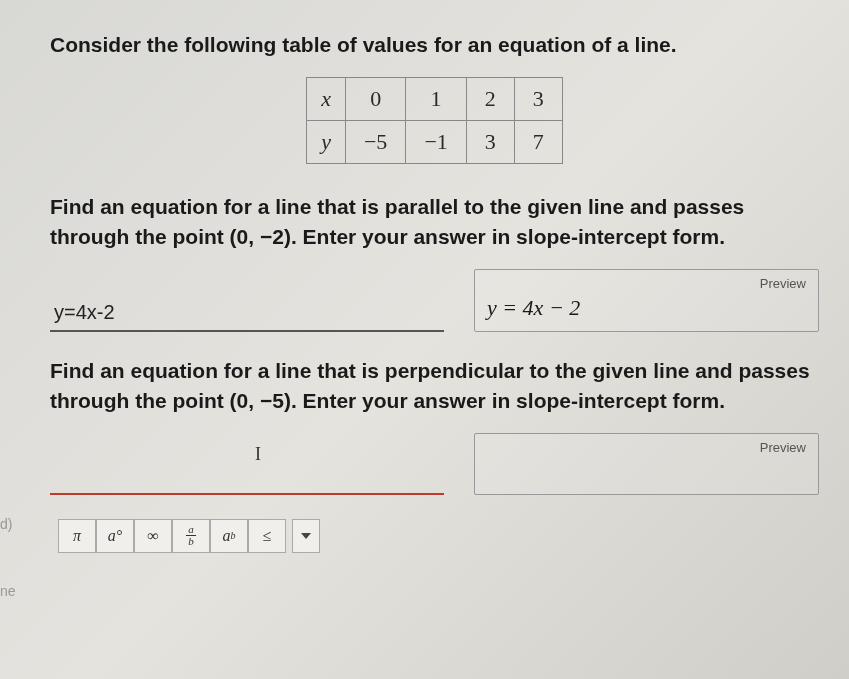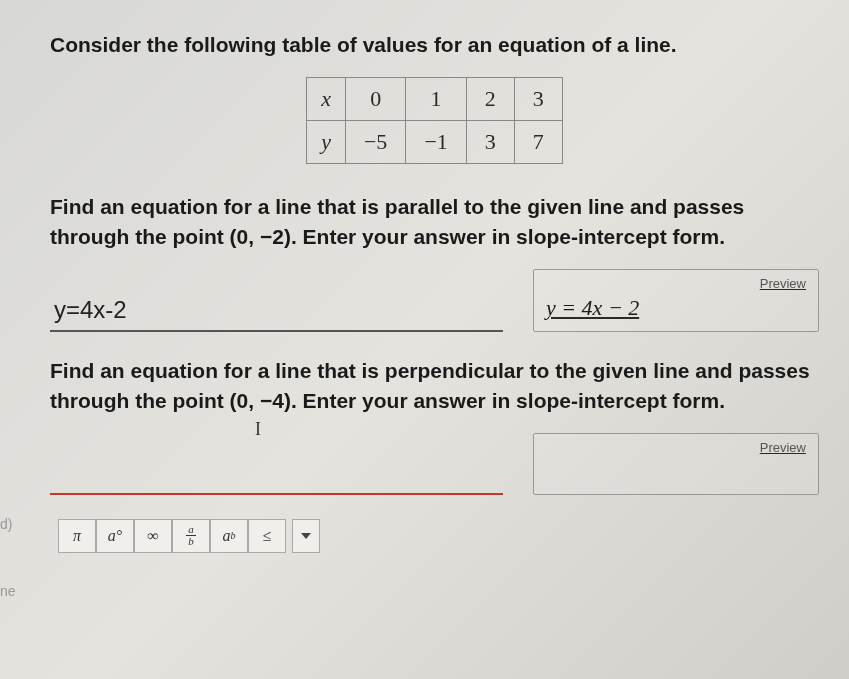--- a/index.html
+++ b/index.html
@@ -73,47 +73,45 @@
     }
     .answer-input-wrap {
       flex: 1;
       position: relative;
     }
     .answer-input {
       width: 100%;
       border: none;
       border-bottom: 2px solid #555;
       background: transparent;
-      font-size: 24px;
+      font-size: 20px;
       font-family: Arial, sans-serif;
       padding: 6px 4px;
       color: #222;
       outline: none;
-      margin-top: 20px;
     }
     .answer-input.active {
       border-bottom: 2px solid #c0392b;
     }
     .cursor-mark {
       position: absolute;
       left: 205px;
       top: -14px;
       font-family: 'Times New Roman', serif;
       font-size: 18px;
       color: #333;
     }
     .preview-box {
-      width: 286px;
+      width: 345px;
       border: 1.5px solid #999;
       border-radius: 2px;
       padding: 6px 12px 10px 12px;
       background: rgba(255,255,255,0.1);
       min-height: 62px;
       position: relative;
-      text-decoration: underline;
     }
     .preview-label {
       font-size: 13px;
       color: #555;
       text-align: right;
       margin-bottom: 4px;
     }
     .preview-math {
       font-family: 'Times New Roman', serif;
       font-size: 22px;
@@ -212,21 +210,21 @@
         <input type="text" class="answer-input" value="y=4x-2" style="">
       </div>
       <div class="preview-box">
         <div class="preview-label">Preview</div>
         <div class="preview-math">y = 4x − 2</div>
       </div>
     </div>
   </div>
 
   <div class="question-block">
-    <div class="prompt-text">Find an equation for a line that is perpendicular to the given line and passes through the point (0, −4). Enter your answer in slope-intercept form.</div>
+    <div class="prompt-text">Find an equation for a line that is perpendicular to the given line and passes through the point (0, −5). Enter your answer in slope-intercept form.</div>
     <div class="answer-row">
       <div class="answer-input-wrap">
         <span class="cursor-mark">I</span>
         <input type="text" class="answer-input active" value="" style="">
       </div>
       <div class="preview-box">
         <div class="preview-label">Preview</div>
         <div class="preview-math"></div>
       </div>
     </div>

